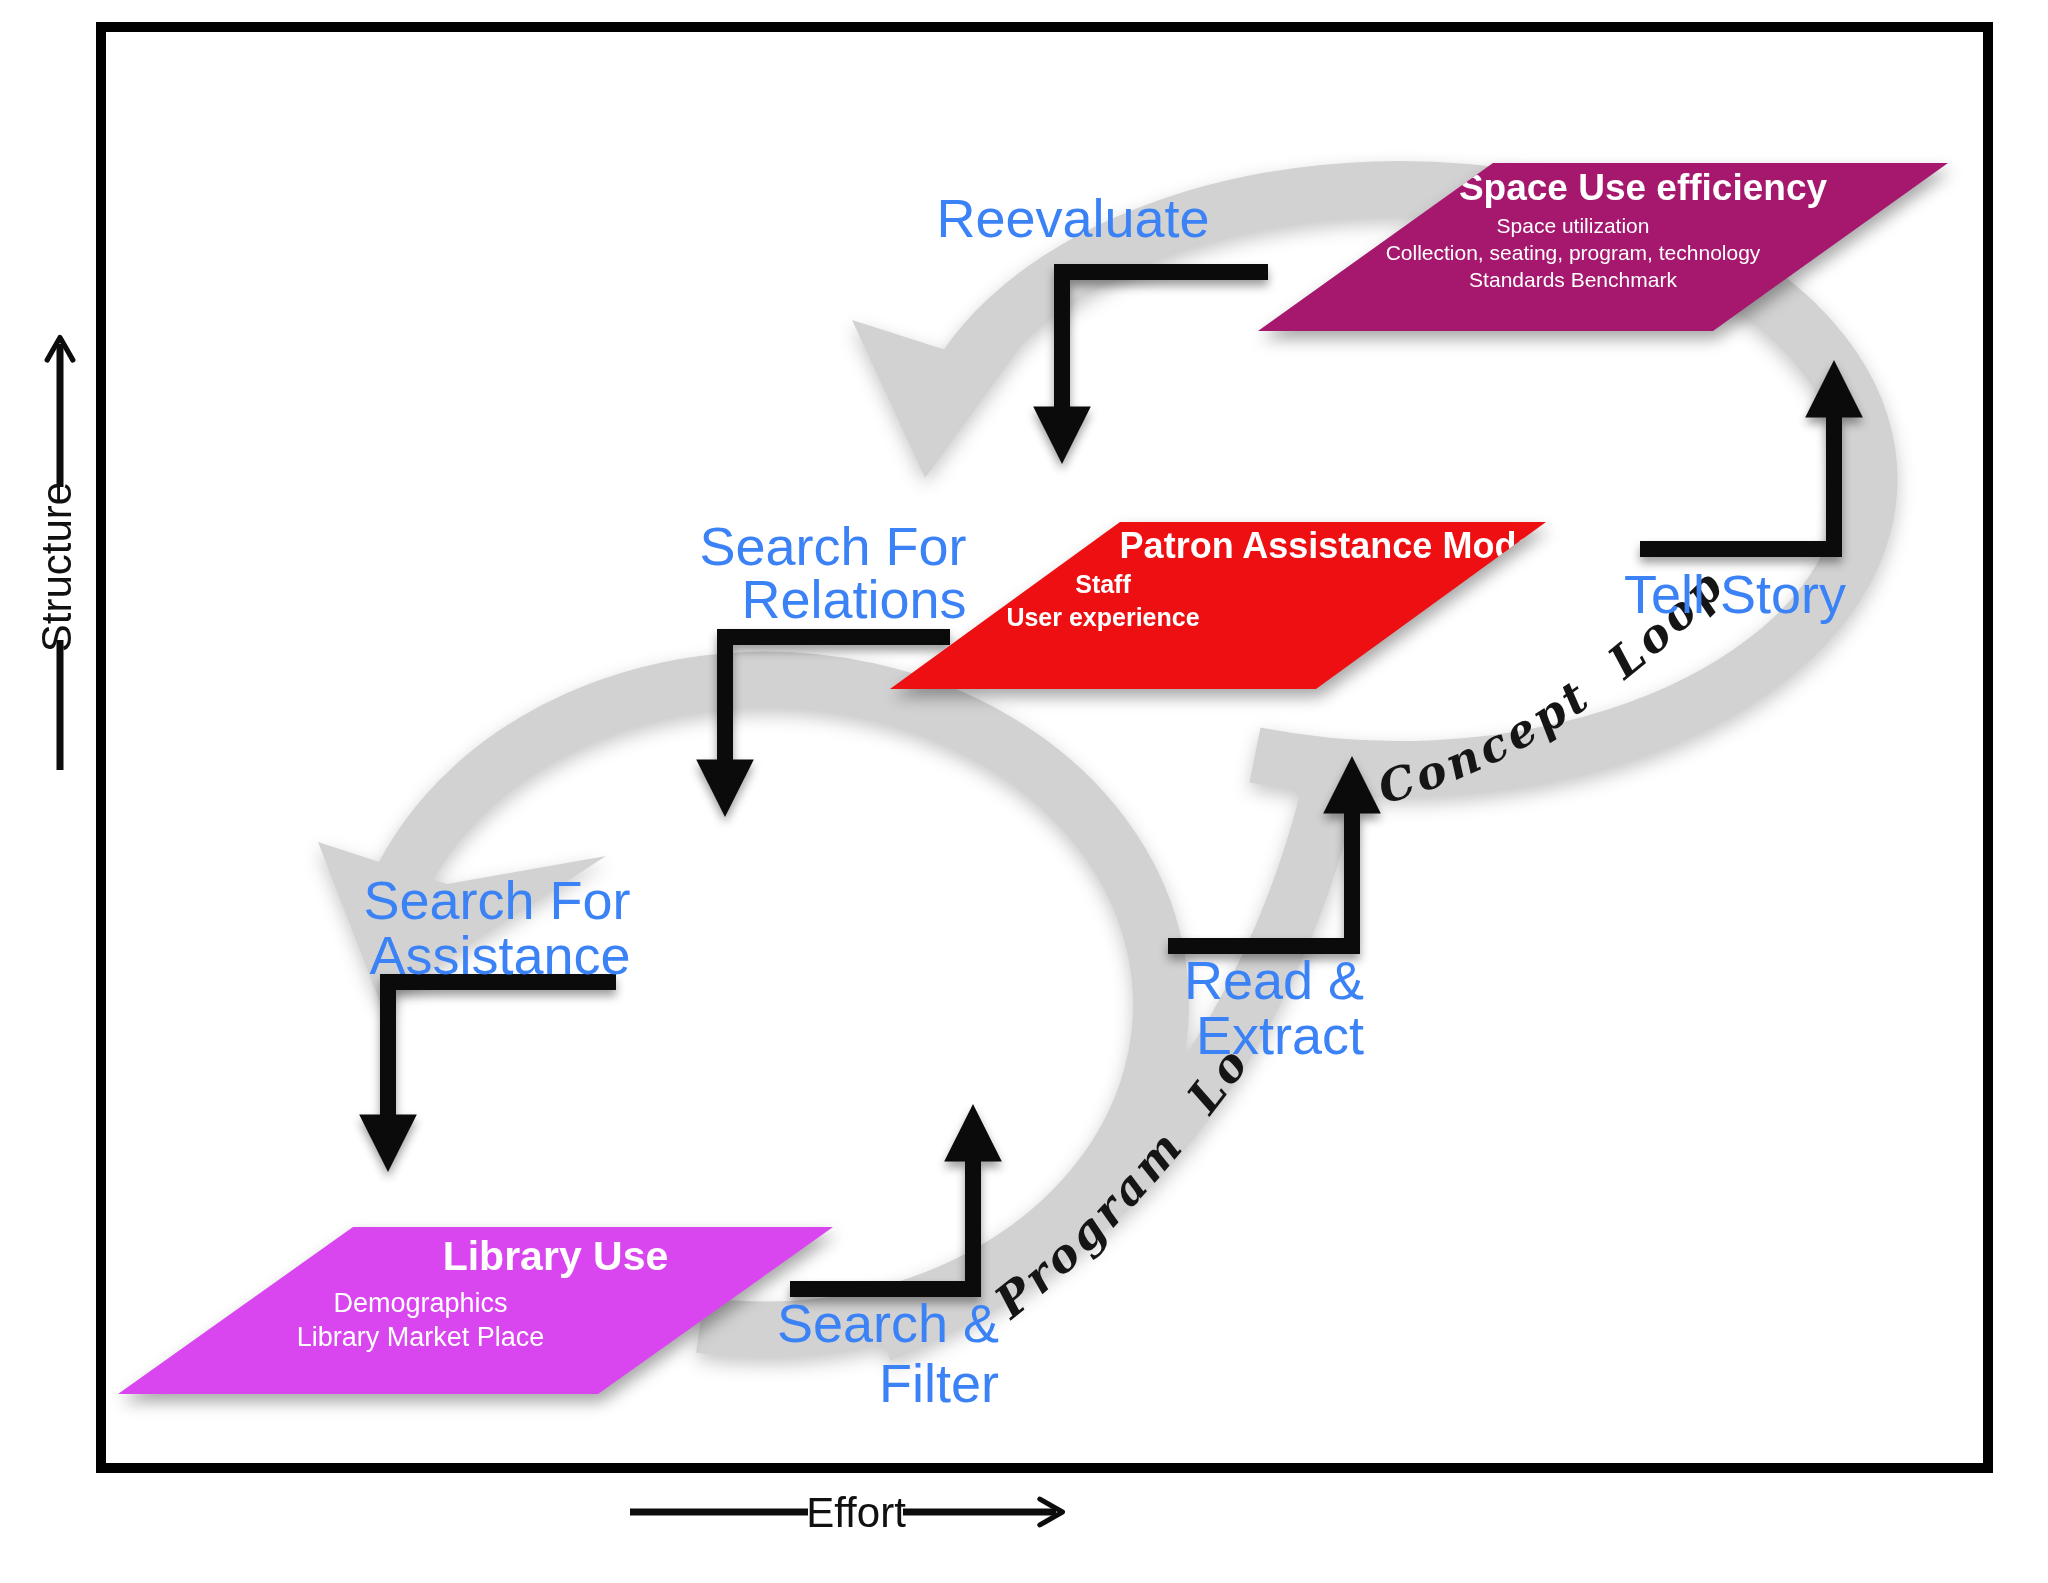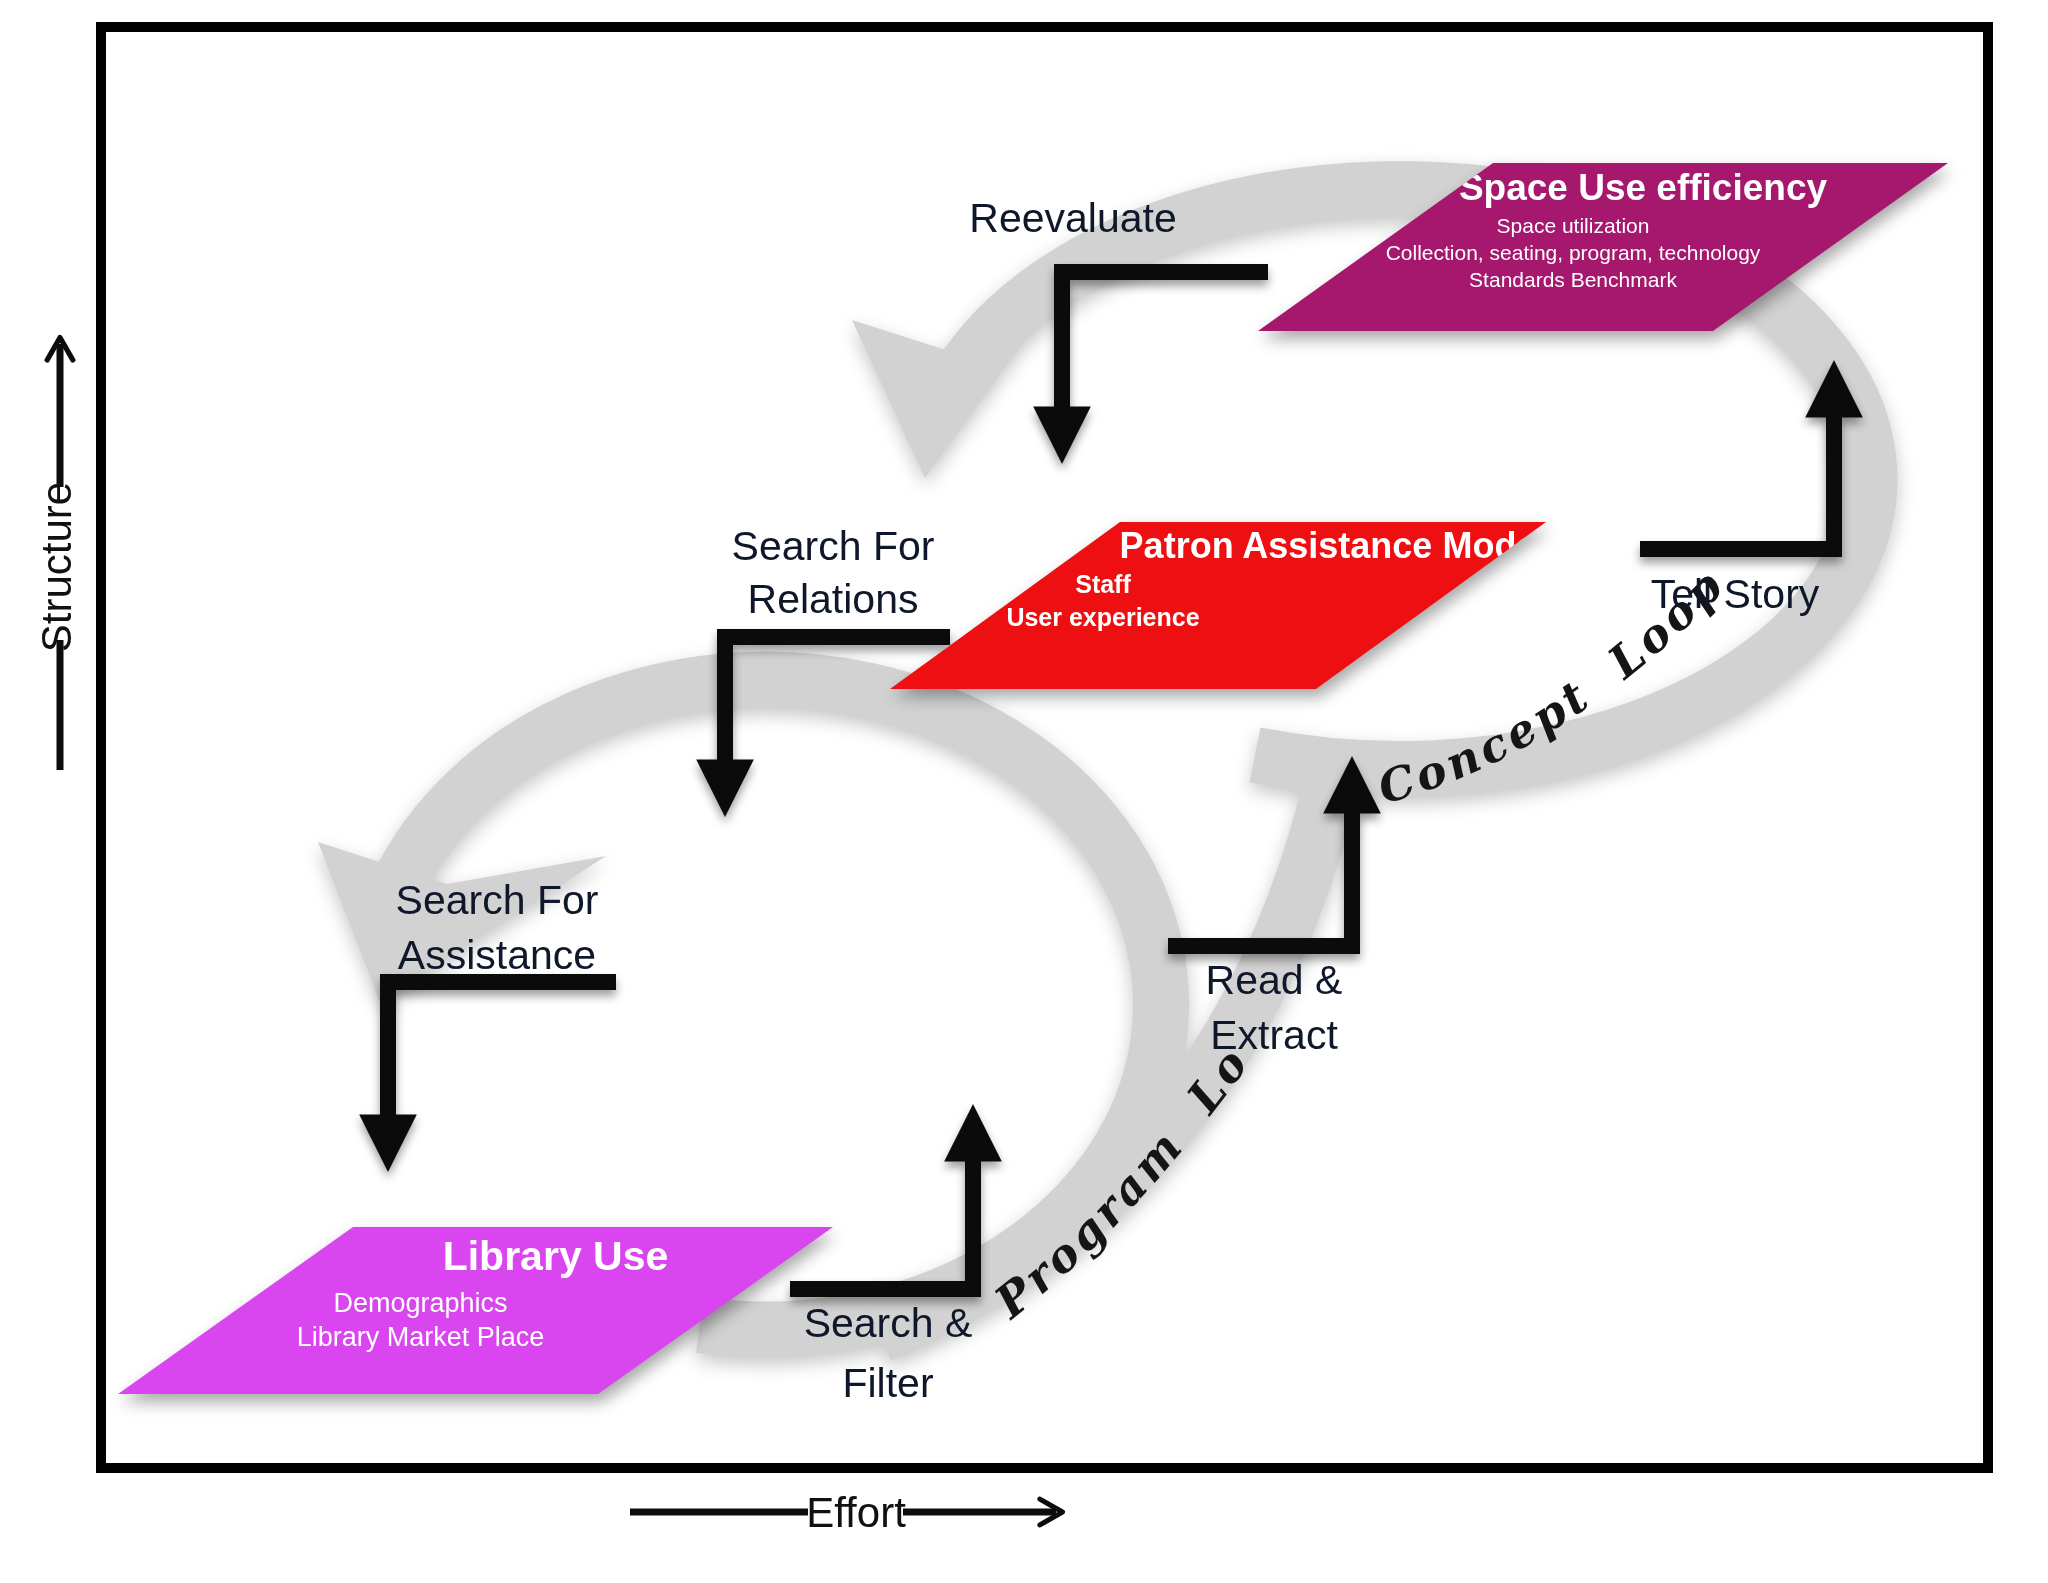--- a/index.html
+++ b/index.html
@@ -21,22 +21,22 @@
   }
   .pbox-wrap { position:absolute; filter:drop-shadow(3px 8px 8px rgba(0,0,0,0.35)); }
   .pbox {
     position:relative; width:100%; height:100%; color:#fff; box-sizing:border-box;
     clip-path:polygon(var(--s) 0, 100% 0, calc(100% - var(--s)) 100%, 0 100%);
     display:flex; flex-direction:column; align-items:center;
   }
   .pbox .ptitle { font-weight:bold; text-align:center; transform:translateX(var(--toff)); }
   .pbox .psub   { text-align:center; transform:translateX(var(--soff)); }
   .dlabel {
-    position:absolute; transform:translate(-50%,-50%); text-align:center;
-    font-size:41px; color:#0f172a; white-space:nowrap;
+    position:absolute; transform:translate(-50%,-50%); text-align:right;
+    font-size:54px; color:#3b82f6; white-space:nowrap;
   }
   .dlabel span { display:block; }
   .axis-label {
     position:absolute; transform:translate(-50%,-50%); font-size:42px; color:#111;
     white-space:nowrap;
   }
   .axis-label.vertical { transform:translate(-50%,-50%) rotate(-90deg); }
 </style>
 </head>
 <body>

